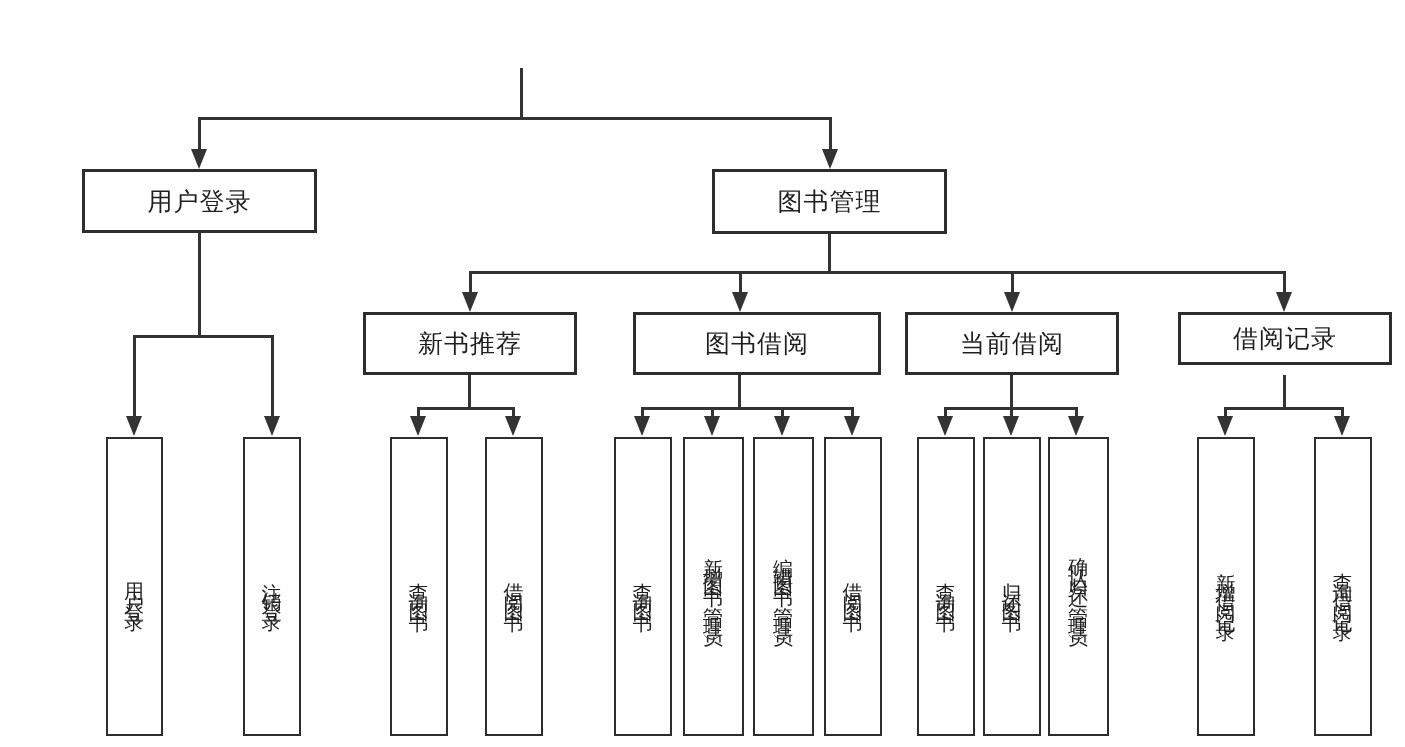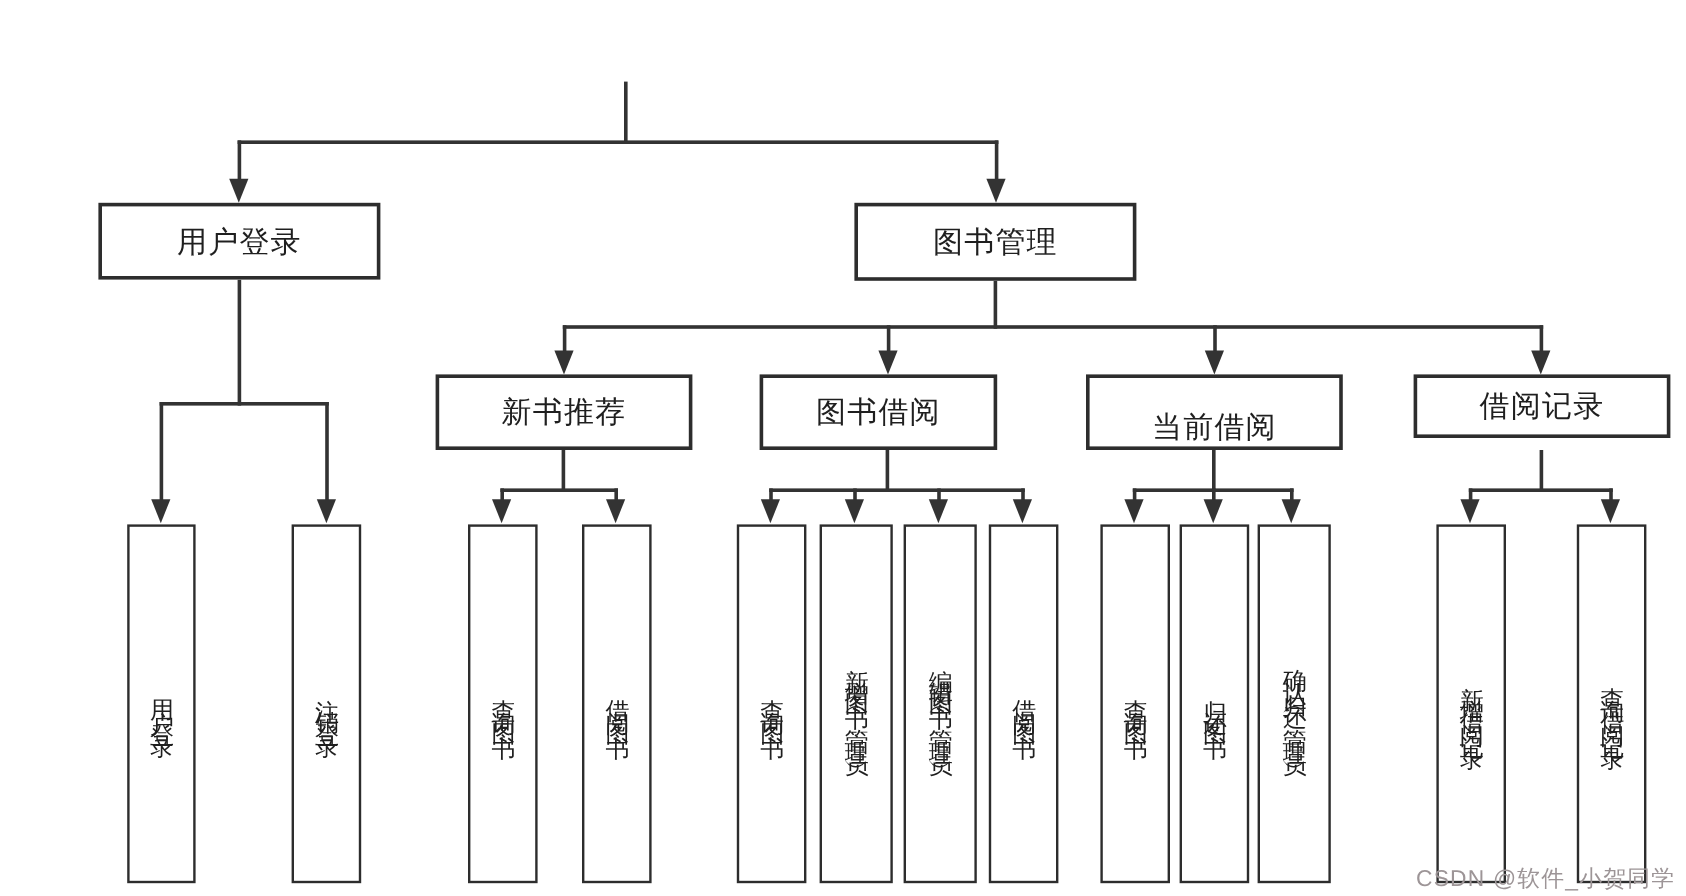--- a/index.html
+++ b/index.html
@@ -49,25 +49,25 @@
   </div>
 
   <div class="box" style="left:712px;top:169px;width:235px;height:65px;">
     <span>图书管理</span>
   </div>
 
   <div class="box" style="left:363px;top:312px;width:214px;height:63px;">
     <span>新书推荐</span>
   </div>
 
-  <div class="box" style="left:633px;top:312px;width:198px;height:63px;text-align:right;">
+  <div class="box" style="left:633px;top:312px;width:248px;height:63px;text-align:right;">
     <span>图书借阅</span>
   </div>
 
-  <div class="box" style="left:905px;top:312px;width:214px;height:63px;align-items:flex-end;">
+  <div class="box" style="left:905px;top:312px;width:214px;height:63px;">
     <span>当前借阅</span>
   </div>
 
   <div class="box" style="left:1178px;top:312px;width:214px;height:53px;">
     <span>借阅记录</span>
   </div>
 
   <div class="box leaf" style="left:106px;top:437px;width:57px;height:299px;">
     <span class="vtext">用户登录</span>
   </div>
@@ -165,15 +165,14 @@
   <div class="vline" style="left:1075px;top:407px;height:12px;"></div>
   <div class="arrow" style="left:1068px;top:416px;"></div>
 
   <div class="vline" style="left:1283px;top:375px;height:35px;"></div>
   <div class="hline" style="left:1224px;top:407px;width:120px;"></div>
   <div class="vline" style="left:1224px;top:407px;height:12px;"></div>
   <div class="arrow" style="left:1217px;top:416px;"></div>
   <div class="vline" style="left:1341px;top:407px;height:12px;"></div>
   <div class="arrow" style="left:1334px;top:416px;"></div>
 
-  <div id="watermark">CSDN @软件_小贺同学</div>
 
 </div>
 
 </body></html>

